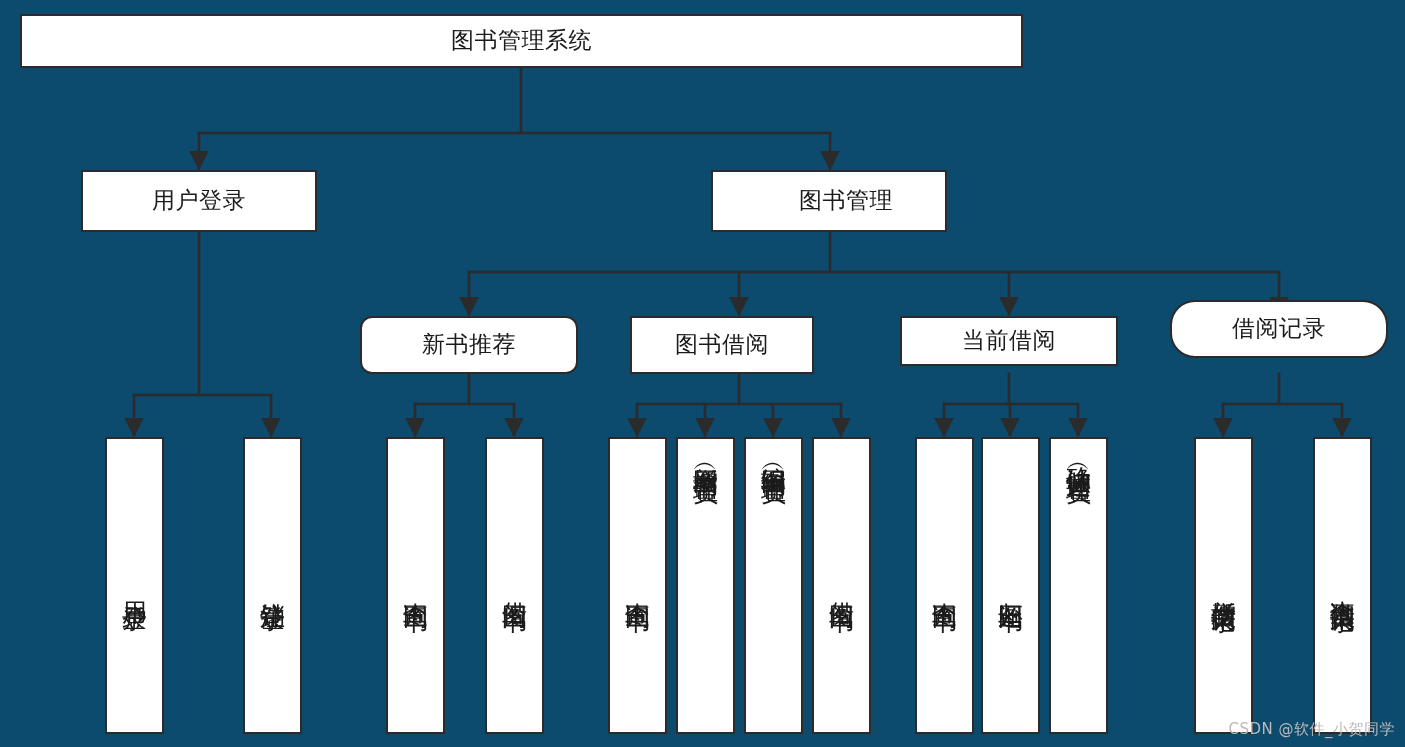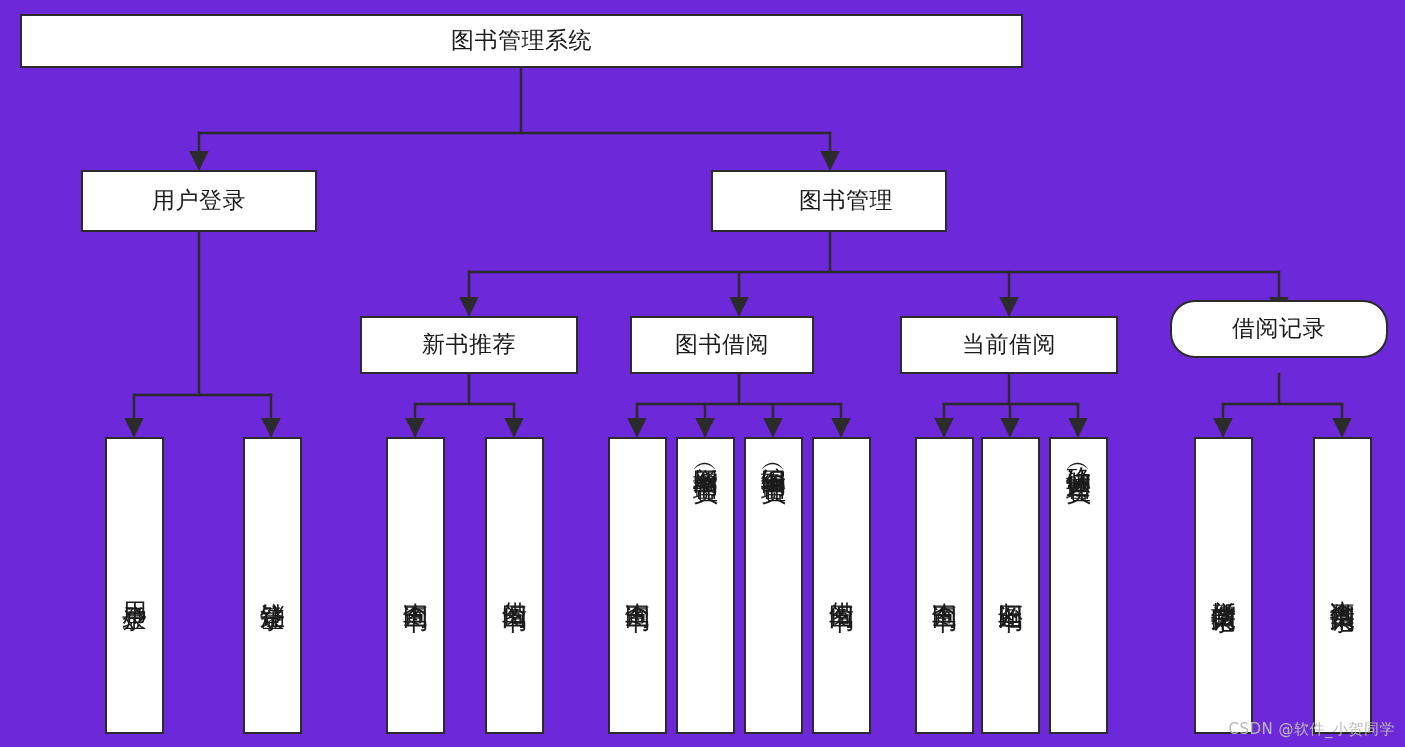--- a/index.html
+++ b/index.html
@@ -9,21 +9,21 @@
     background: #ffffff;
   }
   body {
     font-family: "DejaVu Sans", "Liberation Sans", sans-serif;
     -webkit-font-smoothing: antialiased;
   }
   #canvas {
     position: relative;
     width: 1405px;
     height: 747px;
-    background: #6d28d9;
+    background: #0c4a6e;
     overflow: hidden;
   }
   #edges {
     position: absolute;
     left: 0;
     top: 0;
     width: 1405px;
     height: 747px;
     pointer-events: none;
   }
@@ -140,29 +140,29 @@
   </div>
 
   <div class="node horiz" style="left:81px; top:170px; width:236px; height:62px;">
     <span class="label">用户登录</span>
   </div>
 
   <div class="node horiz" style="left:711px; top:170px; width:236px; height:62px;padding-left:34px;">
     <span class="label">图书管理</span>
   </div>
 
-  <div class="node horiz" style="left:360px; top:316px; width:218px; height:58px;">
+  <div class="node horiz" style="left:360px; top:316px; width:218px; height:58px;border-radius:12px;">
     <span class="label">新书推荐</span>
   </div>
 
   <div class="node horiz" style="left:630px; top:316px; width:184px; height:58px;">
     <span class="label">图书借阅</span>
   </div>
 
-  <div class="node horiz" style="left:900px; top:316px; width:218px; height:58px;">
+  <div class="node horiz" style="left:900px; top:316px; width:218px; height:50px;">
     <span class="label">当前借阅</span>
   </div>
 
   <div class="node horiz" style="left:1170px; top:300px; width:218px; height:58px;border-radius:25px;">
     <span class="label">借阅记录</span>
   </div>
 
   <div class="node vert center" style="left:105px; top:437px; width:59px; height:297px;">
     <span class="label">用户登录</span>
   </div>

